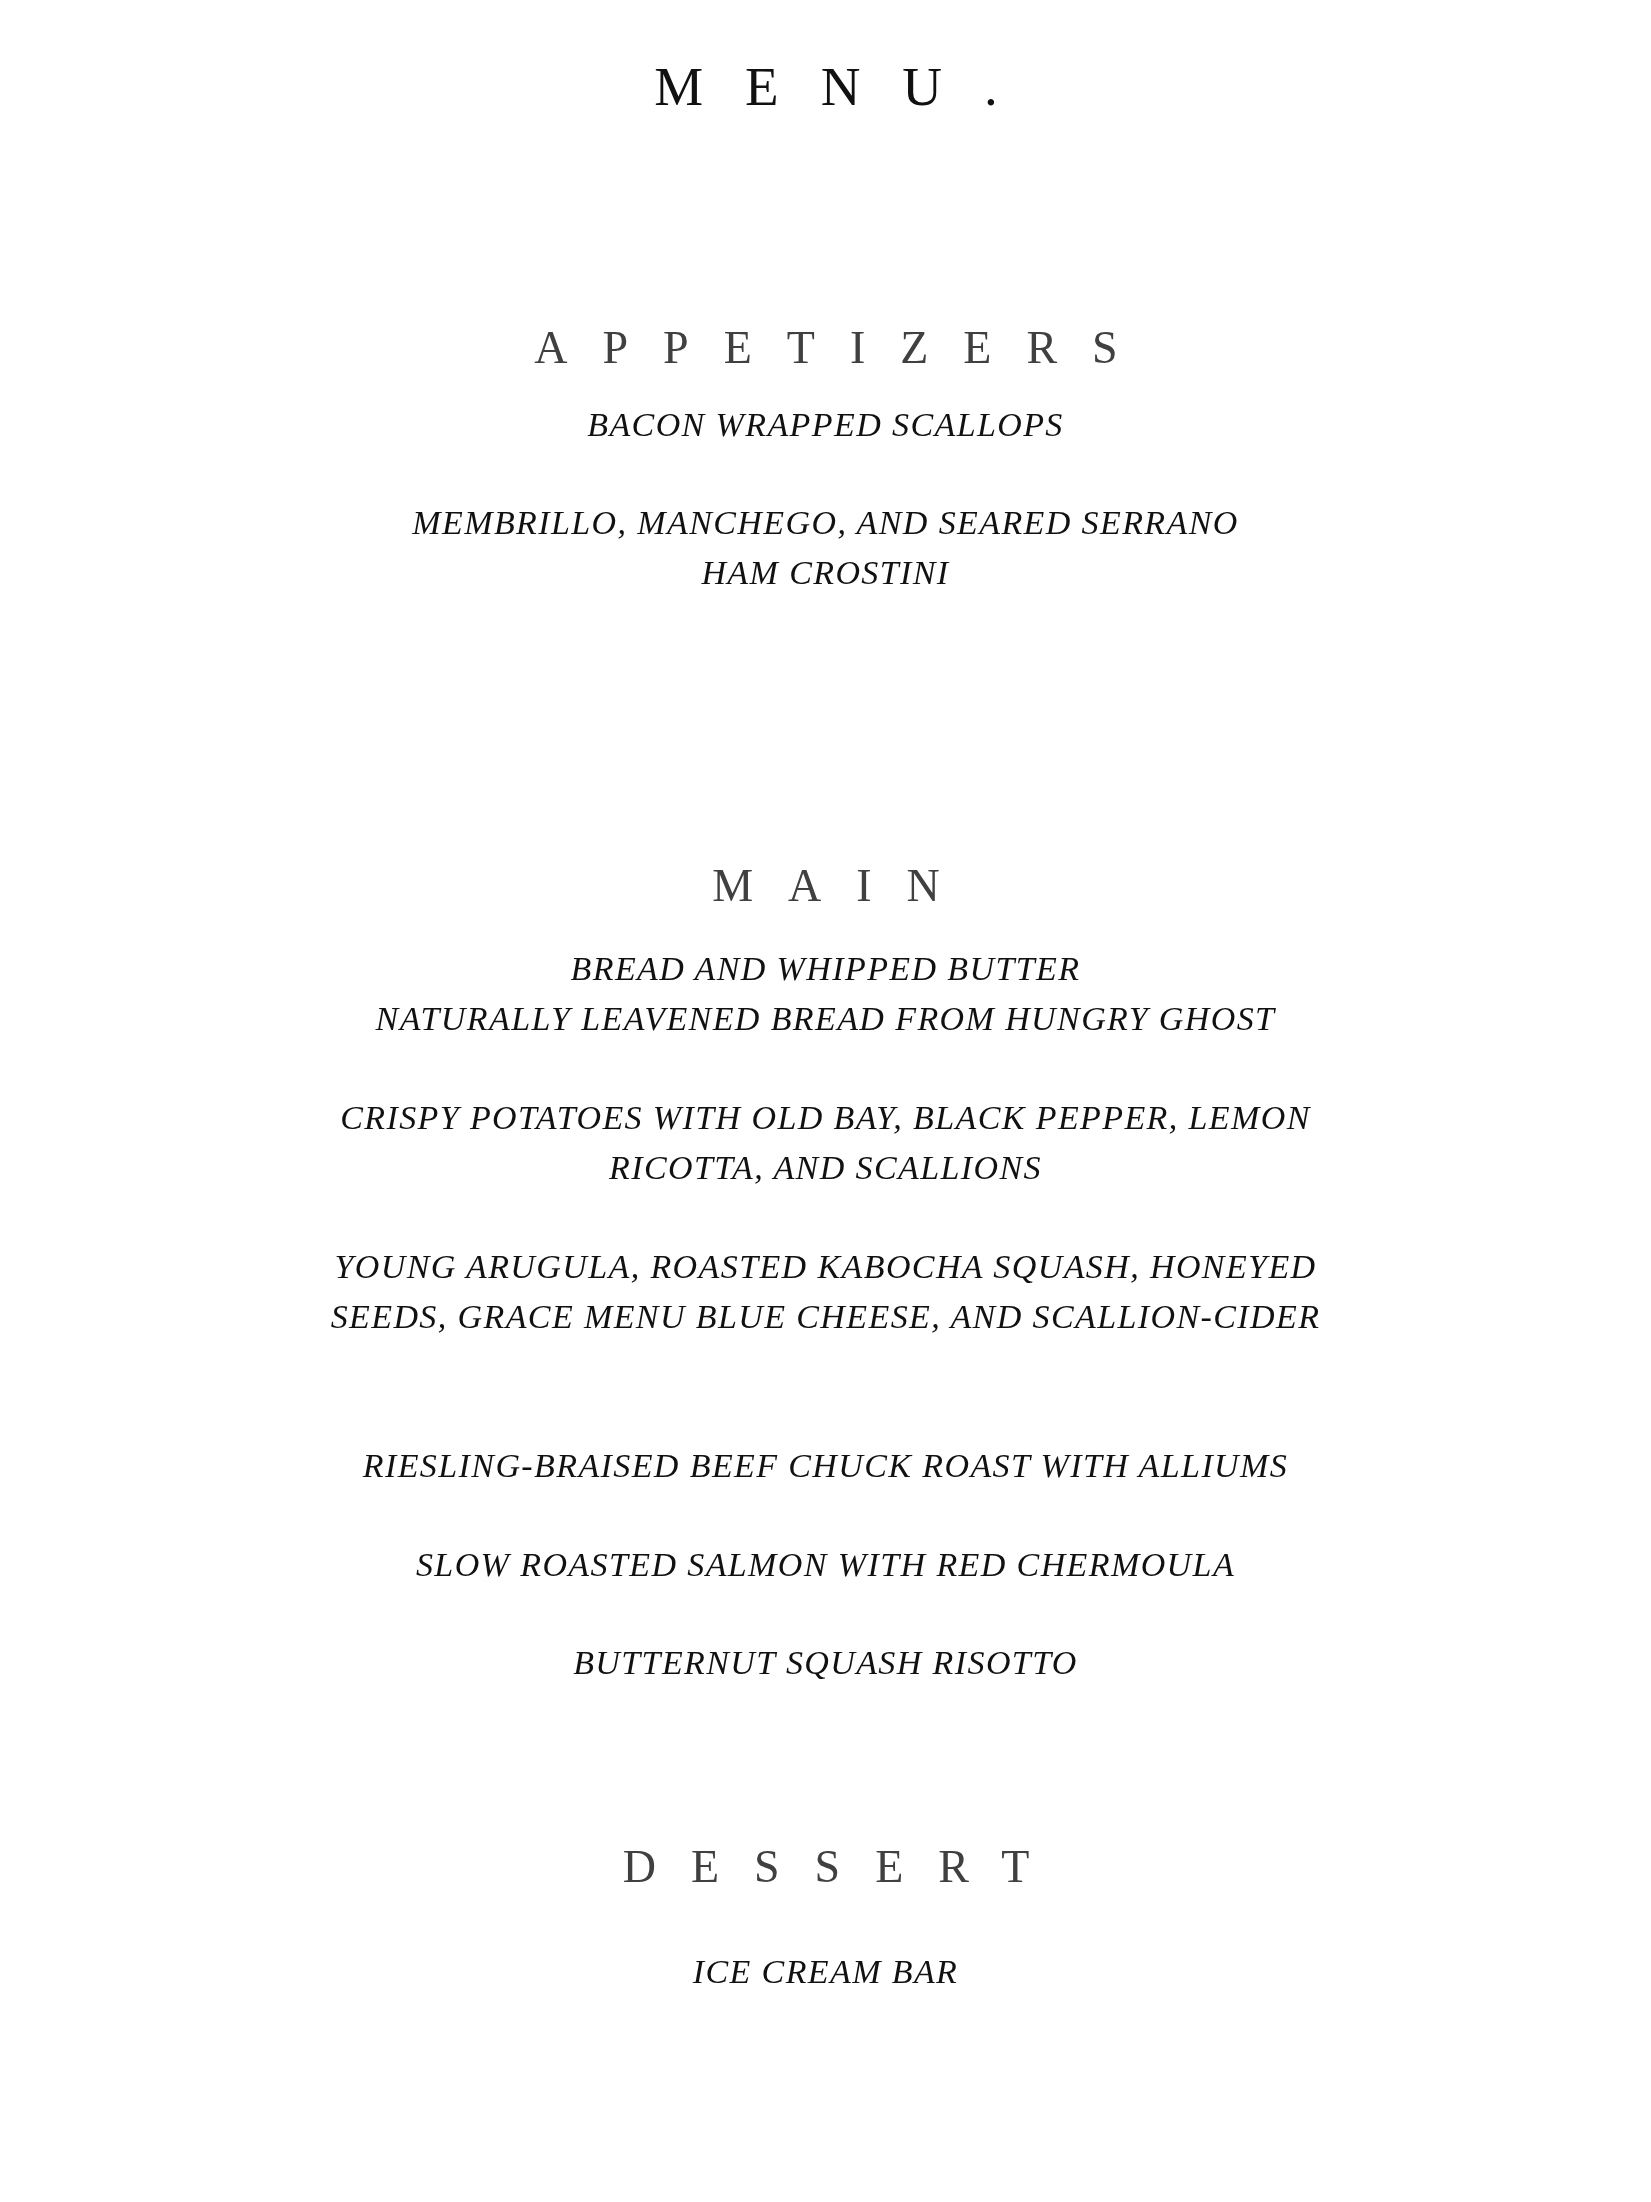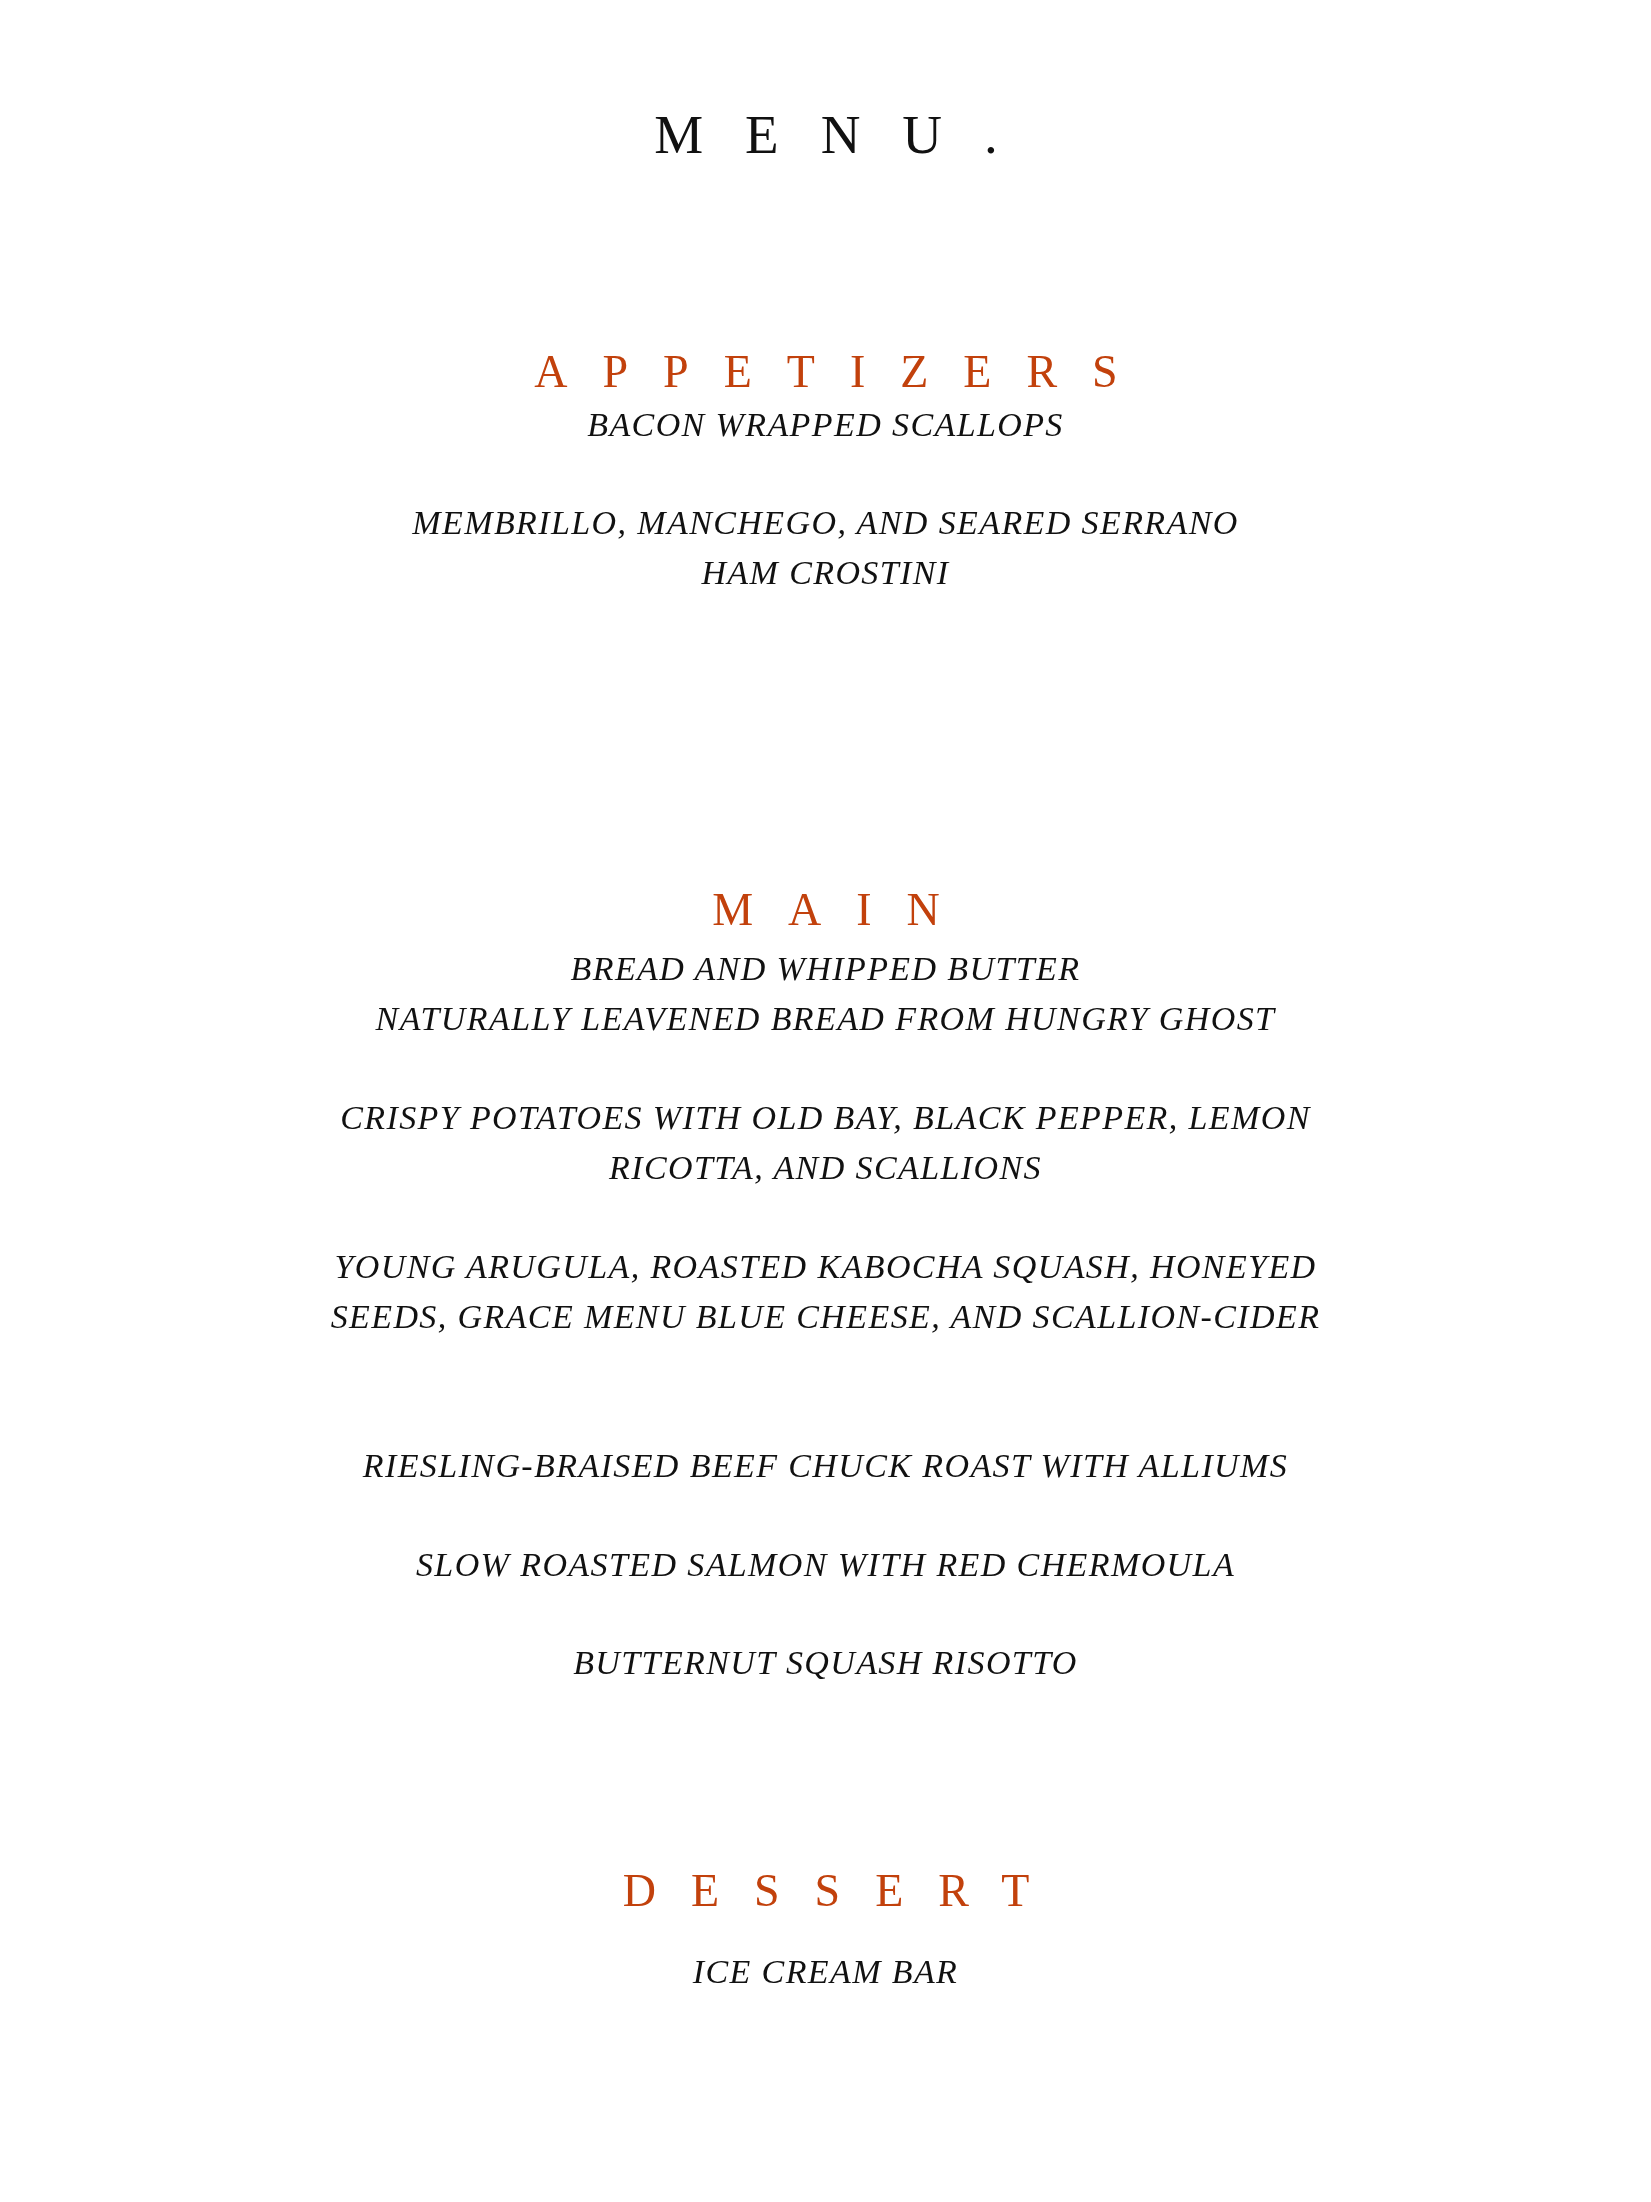--- a/index.html
+++ b/index.html
@@ -2,24 +2,24 @@
 <html><head>
 <meta charset="utf-8">
 <style>
   html, body { margin:0; padding:0; background:#ffffff; }
   body { width:1652px; height:2202px; position:relative; overflow:hidden;
          font-family:"DejaVu Serif","Liberation Serif",serif; color:#111111; }
   .page { position:absolute; left:0; top:0; width:1652px; height:2202px; background:#ffffff; }
   .title { position:absolute; left:0; width:1652px; text-align:center;
            font-family:"Liberation Serif","DejaVu Serif",serif;
            font-size:55px; letter-spacing:42px; line-height:67px; top:53px;
-           text-indent:42px; color:#111;margin-top:48px; }
+           text-indent:42px; color:#111; }
   .heading { position:absolute; left:0; width:1652px; text-align:center;
              font-family:"Liberation Serif","DejaVu Serif",serif;
-             font-size:46px; letter-spacing:35px; text-indent:35px; line-height:57px; color:#c2410c;margin-top:24px; }
+             font-size:46px; letter-spacing:35px; text-indent:35px; line-height:57px; color:#404040; }
   .item { position:absolute; left:252px; width:1147px; text-align:center;
           font-family:"Liberation Serif","DejaVu Serif",serif;
           font-size:34px; letter-spacing:1.4px; line-height:50px; color:#111; }
   .item .line { display:block; white-space:nowrap;font-style:italic; }
 </style>
 </head>
 <body>
 
 <div class="page">
 

